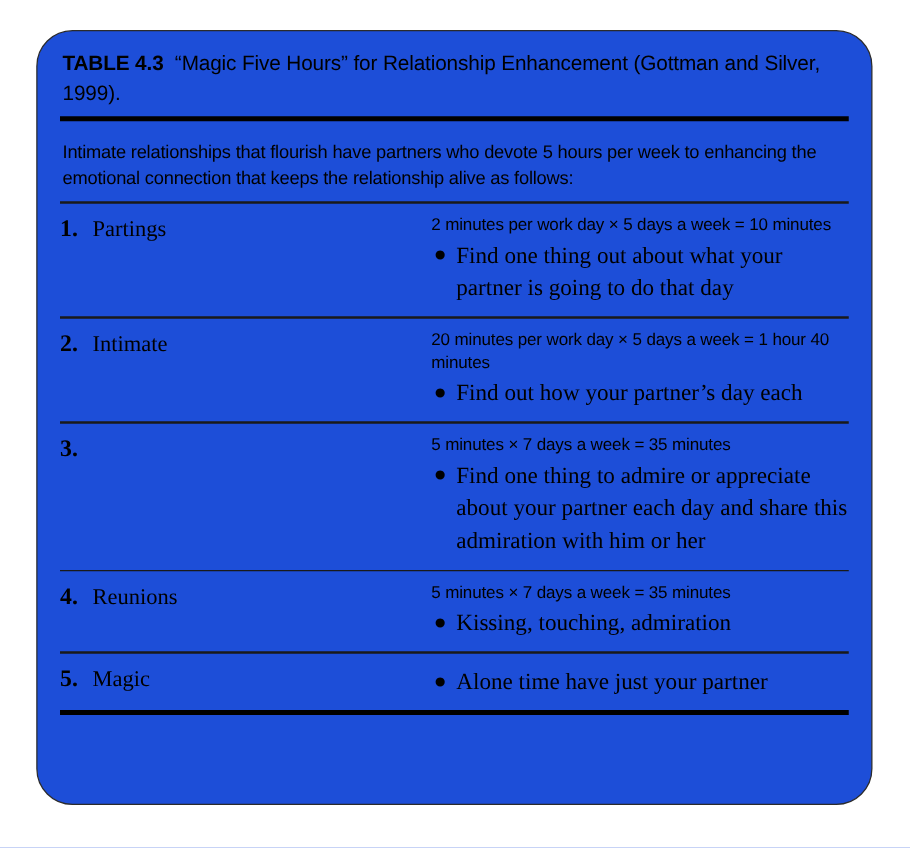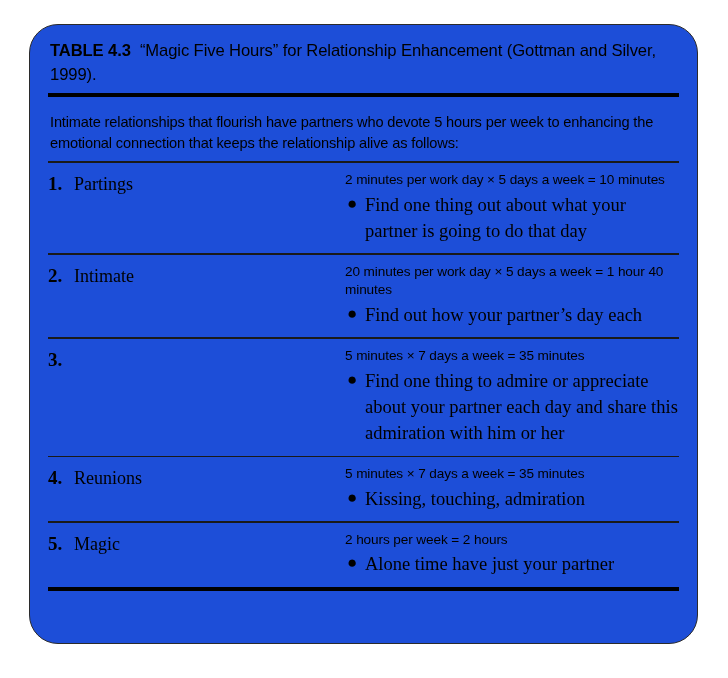--- a/index.html
+++ b/index.html
@@ -206,21 +206,20 @@
     </div>
 
     <div class="rule-thin"></div>
 
     <div class="row">
       <div class="row-label">
         <span class="row-num">5.</span>
         <span class="row-name">Magic</span>
       </div>
       <div class="row-content">
-        <div class="desc">2 hours per week = 2 hours</div>
         <div class="bullet-line">
           <span class="bullet-dot">●</span>
           <span class="bullet-text">Alone time have just your partner</span>
         </div>
       </div>
     </div>
 
     <div class="rule-thick bottom"></div>
 
   </div>

